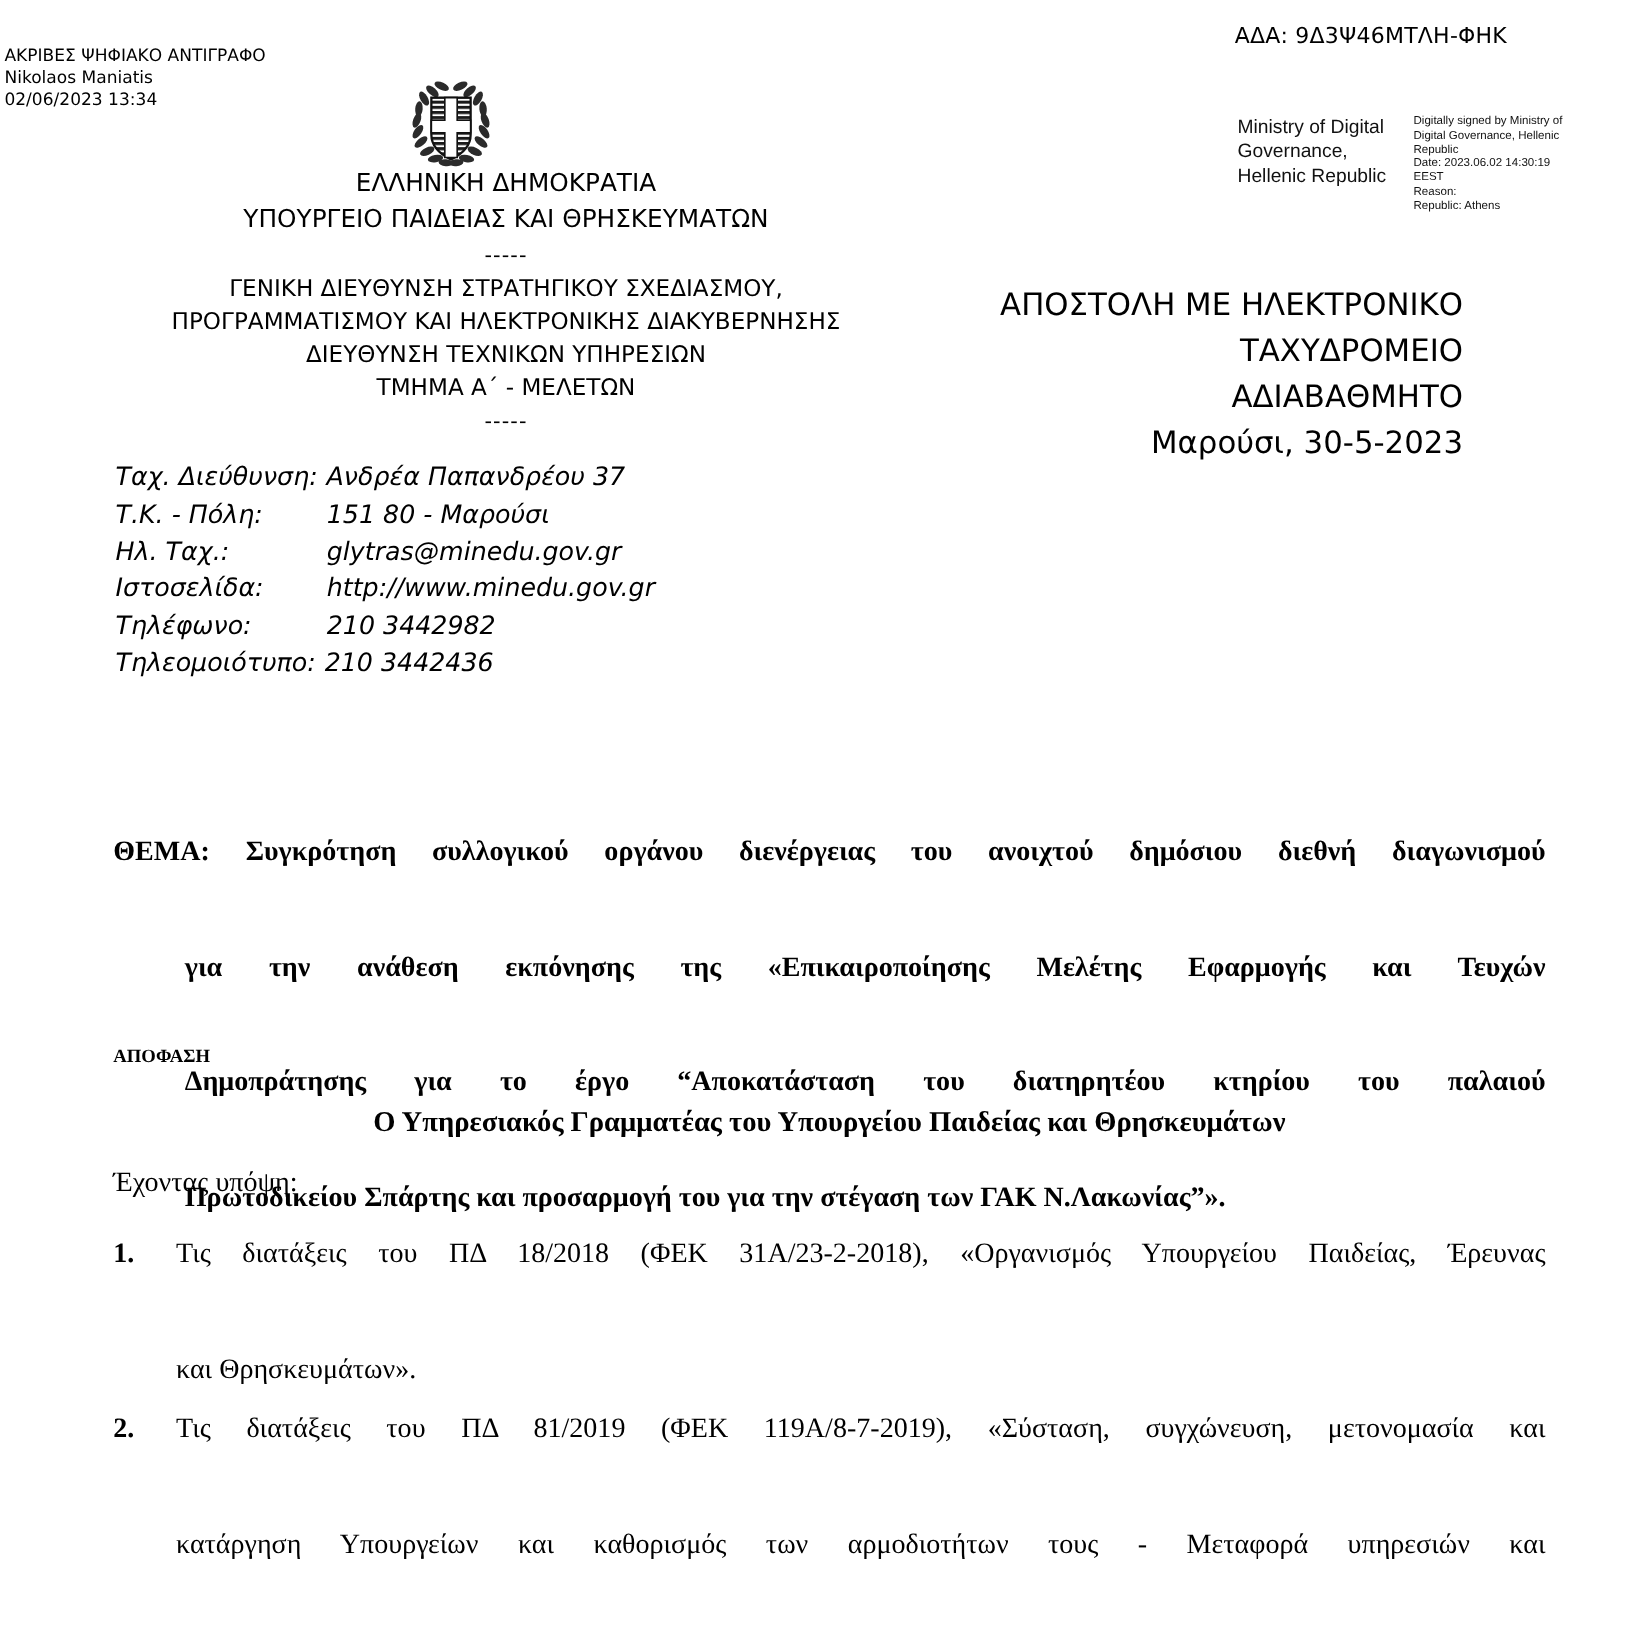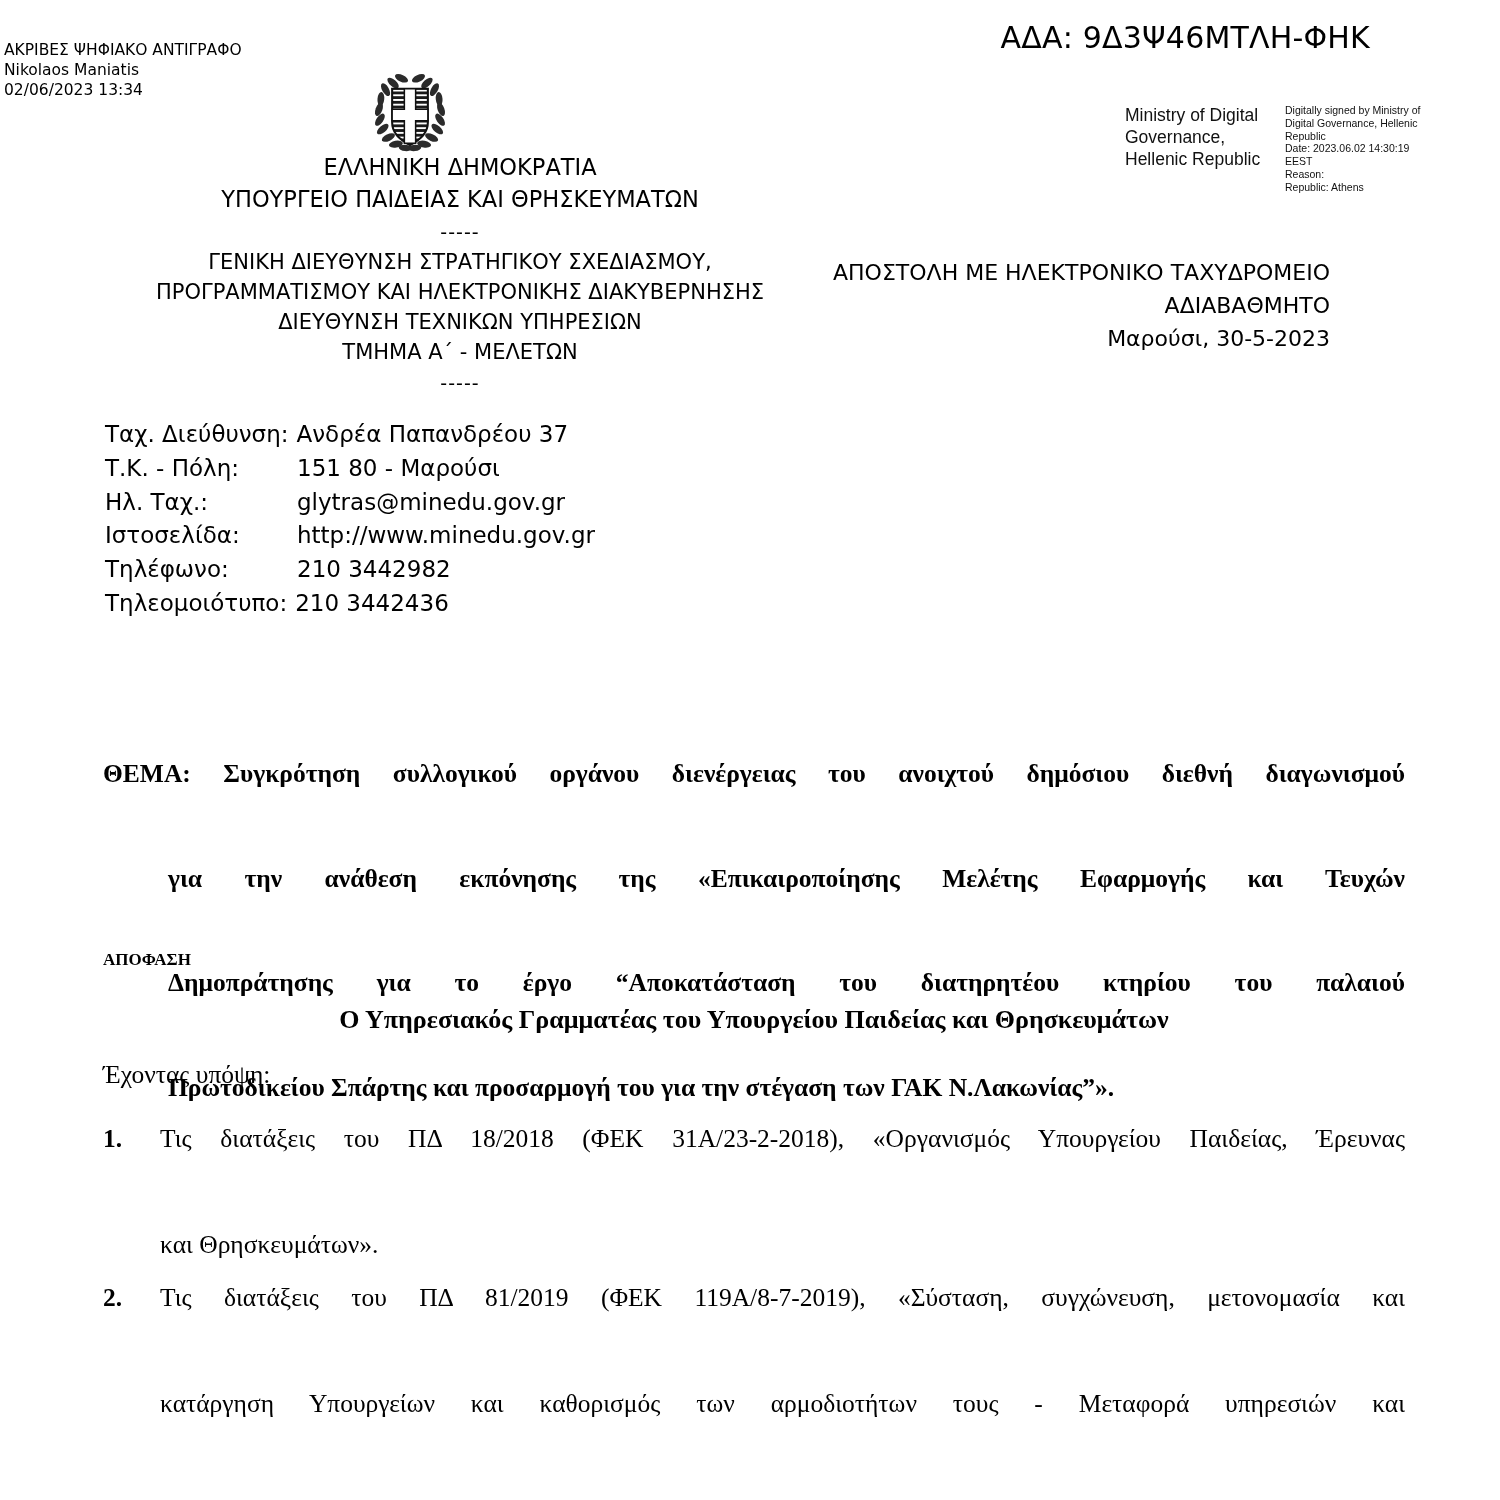--- a/index.html
+++ b/index.html
@@ -25,21 +25,21 @@
     white-space: nowrap;
   }
 
   
   #ada-number {
     position: absolute;
     left: 0; top: 20px;
     width: 1370px;
     text-align: right;
     font-family: "DejaVu Sans", sans-serif;
-    font-size: 30px;
+    font-size: 20px;
     letter-spacing: 0.2px;
   }
 
   
   #signature-block {
     position: absolute;
     left: 1125px; top: 104px;
     width: 375px;
     display: flex;
     align-items: flex-start;
@@ -86,33 +86,33 @@
   }
   #ministry-header .sub { font-size: 21px; }
 
   
   #address-block {
     position: absolute;
     left: 760px; top: 256px;
     width: 570px;
     text-align: right;
     font-family: "DejaVu Sans", sans-serif;
-    font-size: 22px;
+    font-size: 28px;
     line-height: 1.50;
   }
 
   
   #contact-details {
     position: absolute;
     left: 105px; top: 418px;
     font-family: "DejaVu Sans", sans-serif;
     font-size: 23px;
     line-height: 1.47;
   }
-  #contact-details .row { display: flex; white-space: nowrap; }
+  #contact-details .row { display: flex; white-space: nowrap; font-style: italic; }
   #contact-details .lbl { width: 192px; flex: none; }
   #contact-details .lbl.wide { width: auto; padding-right: 8px; }
   #contact-details .val { }
 
   
   .serif {
     font-family: "Liberation Serif", "DejaVu Serif", serif;
   }
 
   #subject-block {

